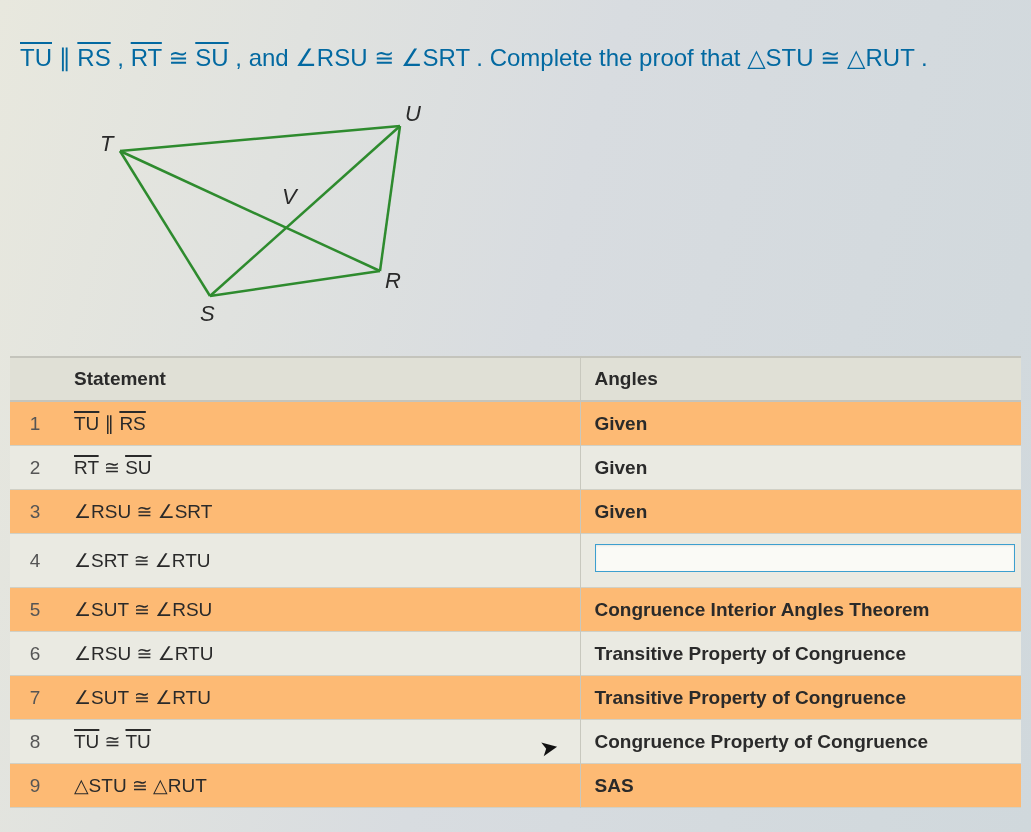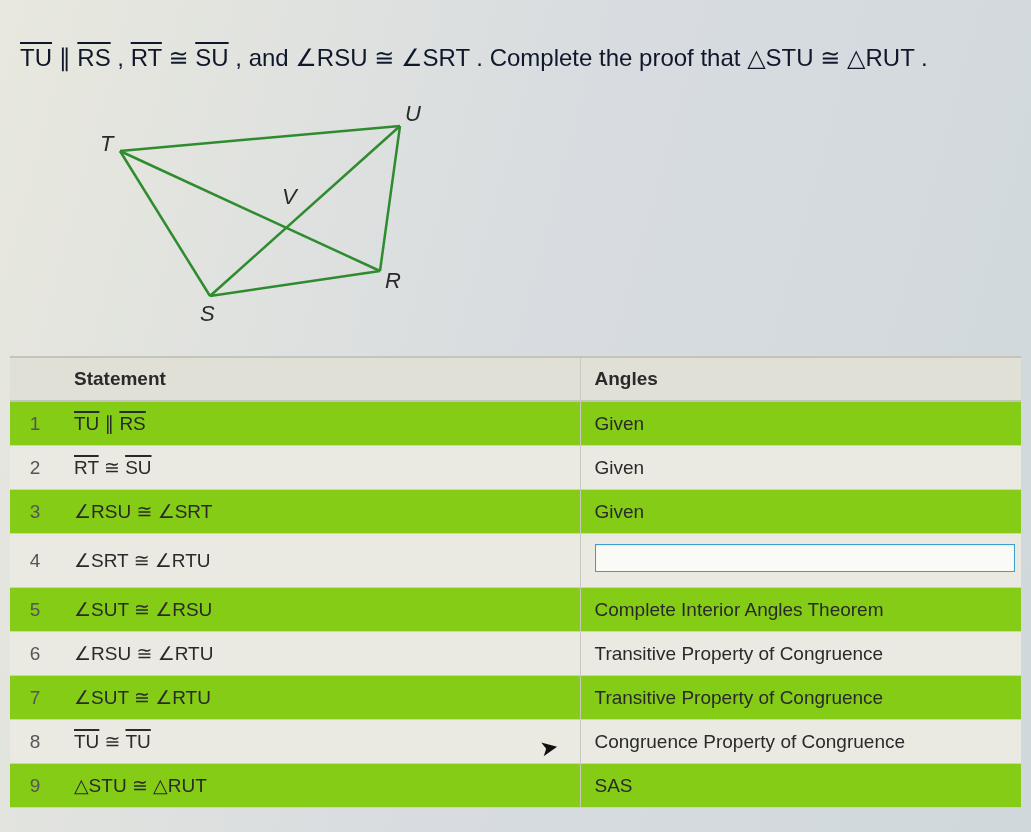--- a/index.html
+++ b/index.html
@@ -11,21 +11,21 @@
       color: #2a2a2a;
       width: 1031px;
       height: 832px;
       overflow: hidden;
       position: relative;
     }
     .problem-text {
       font-size: 24px;
       line-height: 1.5;
       margin: 20px 10px 20px 10px;
-      color: #0f172a;
+      color: #0369a1;
     }
     .overline {
       text-decoration: overline;
       text-decoration-thickness: 1.5px;
     }
     .diagram-area {
       margin: 10px 0 30px 80px;
       position: relative;
       width: 380px;
       height: 230px;
@@ -34,21 +34,21 @@
       position: absolute;
       font-size: 22px;
       font-style: italic;
       color: #2a2a2a;
     }
     svg.fig { position:absolute; left:0; top:0; }
     .proof-table {
       border-collapse: collapse;
       width: 100%;
       table-layout: fixed;
-      background: #84cc16;
+      background: #fdba74;
     }
     .proof-table th, .proof-table td {
       text-align: left;
       padding: 10px 14px;
       font-size: 19px;
     }
     .proof-table th {
       background: #e0e0d6;
       font-weight: bold;
       border-bottom: 2px solid #c4c4bc;
@@ -76,21 +76,21 @@
       box-shadow: inset 0 1px 2px rgba(0,0,0,.08);
     }
     .cursor-arrow {
       position: absolute;
       left: 540px;
       top: 735px;
       font-size: 22px;
       color: #111;
       transform: rotate(-10deg);
     }
-    .reason-col { border-left: 1px solid #c8c8be; }
+    .reason-col { border-left: 1px solid #c8c8be; font-weight: bold; }
   </style>
 </head>
 <body>
 
 <div class="problem-text">
   <span class="overline">TU</span>
   <span> ∥ </span>
   <span class="overline">RS</span>
   <span>, </span>
   <span class="overline">RT</span>
@@ -165,21 +165,21 @@
       <td>4</td>
       <td>∠SRT ≅ ∠RTU</td>
       <td class="reason-col">
         <span class="reason-input"></span>
       </td>
     </tr>
 
     <tr>
       <td>5</td>
       <td>∠SUT ≅ ∠RSU</td>
-      <td class="reason-col">Complete Interior Angles Theorem</td>
+      <td class="reason-col">Congruence Interior Angles Theorem</td>
     </tr>
 
     <tr>
       <td>6</td>
       <td>∠RSU ≅ ∠RTU</td>
       <td class="reason-col">Transitive Property of Congruence</td>
     </tr>
 
     <tr>
       <td>7</td>

